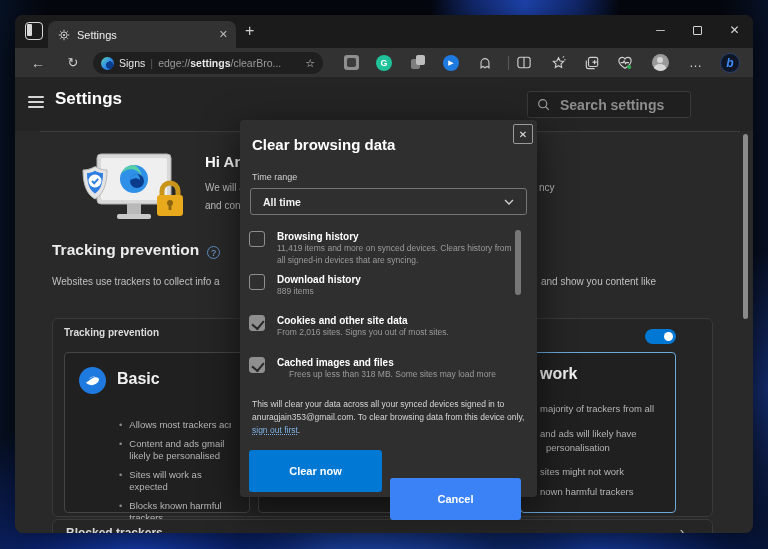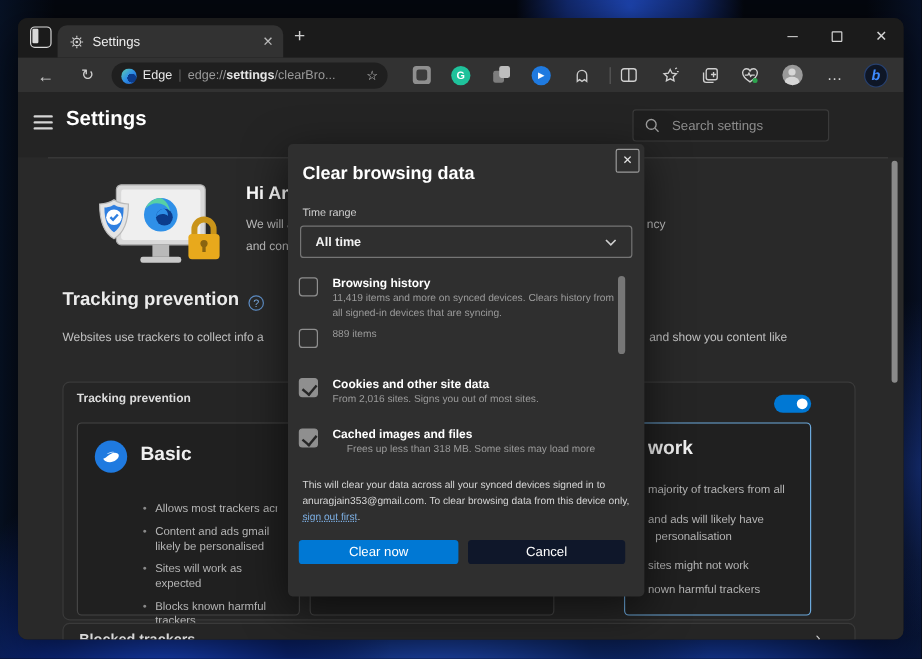--- a/index.html
+++ b/index.html
@@ -61,21 +61,21 @@
   .avatar-c::before{content:"";position:absolute;left:5.5px;top:3px;width:6px;height:6px;border-radius:50%;background:#d6d6d6;}
   .avatar-c::after{content:"";position:absolute;left:2.5px;top:10px;width:12px;height:8px;border-radius:50%;background:#d6d6d6;}
   
   .page{position:absolute;left:0;top:62px;width:738px;height:456px;background:#292929;overflow:hidden;}
   .pgheader{position:absolute;left:0;top:0;width:100%;height:54px;background:#242424;}
   .hamburger{position:absolute;left:13px;top:19px;width:16px;height:12px;display:flex;flex-direction:column;justify-content:space-between;}
   .hamburger i{height:1.6px;background:#d5d5d5;border-radius:1px;}
   .pgtitle{position:absolute;left:40px;top:12px;color:#fff;font-size:17px;font-weight:bold;}
   .searchbox{position:absolute;left:512px;top:14px;width:164px;height:27px;background:#1f1f1f;
     border:1px solid #3a3a3a;border-radius:3px;display:flex;align-items:center;padding:0 9px;gap:8px;}
-  .searchbox input{background:transparent;border:none;outline:none;color:#bdbdbd;font-size:11px;width:115px;}
+  .searchbox input{background:transparent;border:none;outline:none;color:#bdbdbd;font-size:14px;width:115px;font-weight:bold;}
   .searchbox input::placeholder{color:#8d8d8d;}
   .pgdivider{position:absolute;left:25px;top:54px;width:700px;height:1px;background:#3c3c3c;}
   .pg-scroll{position:absolute;left:728px;top:57px;width:5px;height:185px;background:#8a8a8a;border-radius:3px;}
   
   .greeting{position:absolute;left:190px;top:76px;color:#fff;font-size:15px;font-weight:bold;white-space:nowrap;}
   .pline{position:absolute;color:#bdbdbd;font-size:10px;white-space:nowrap;}
   
   .th2{position:absolute;left:37px;top:164px;color:#ececec;font-size:15.5px;font-weight:600;}
   .helpi{position:absolute;left:192px;top:169px;width:13px;height:13px;border-radius:50%;border:1px solid #5f8fc7;
     color:#7fb0e8;font-size:9px;display:flex;align-items:center;justify-content:center;}
@@ -114,24 +114,24 @@
   .cb{width:16px;height:16px;border:1.5px solid #8f8f8f;border-radius:3px;flex:none;position:relative;margin-top:1px;}
   .cb.checked{background:#8f8f8f;border-color:#8f8f8f;}
   .cb.checked::after{content:"";position:absolute;left:3.5px;top:2px;width:6px;height:9px;
     border:solid #262626;border-width:0 2px 2px 0;transform:rotate(40deg);}
   .dlabel{color:#fff;font-size:10px;font-weight:bold;line-height:13px;}
   .ddesc{color:#9b9b9b;font-size:8.5px;line-height:11.5px;width:238px;}
   .ddesc.oneline{white-space:nowrap;overflow:hidden;padding-left:12px;}
   .dlg-scroll{position:absolute;left:275px;top:110px;width:6px;height:65px;background:#777;border-radius:3px;}
   .dfooter{position:absolute;left:12px;top:278px;width:278px;color:#d6d6d6;font-size:8.5px;line-height:13px;}
   .dfooter a{color:#7eb1e6;text-decoration:underline dotted;}
-  .dbtn{position:absolute;top:330px;height:20px;border-radius:3px;font-size:11px;font-weight:400;
+  .dbtn{position:absolute;top:330px;height:42px;border-radius:3px;font-size:11px;font-weight:700;
     display:flex;align-items:center;justify-content:center;color:#fff;}
   .dbtn.primary{left:9px;width:133px;background:#0078d4;}
-  .dbtn.secondary{left:150px;width:131px;background:#0f172a;}
+  .dbtn.secondary{left:150px;width:131px;background:#3b82f6;margin-top:28px;}
   svg{display:block;}
 </style>
 </head>
 <body>
 
 <div class="desktop">
   <div class="window">
 
     <div class="tabbar">
       <div class="tab-actions"></div>
@@ -156,21 +156,21 @@
           </div>
         <div class="wc">✕</div>
       </div>
     </div>
 
     <div class="toolbar">
       <span class="tbicon" style="left:12px;width:22px;font-size:14px;">←</span>
       <span class="tbicon" style="left:47px;width:22px;font-size:13px;">↻</span>
       <div class="addressbar">
         <span class="edge-logo"></span>
-        <span class="chip-label">Edge</span>
+        <span class="chip-label">Signs</span>
         <span class="chip-div">|</span>
         <span class="url"><span>edge://</span><b>settings</b><span>/clearBro...</span></span>
         <span class="star">☆</span>
       </div>
       <span class="tbicon" style="left:327px;width:18px;">
           <span class="ext-sq"></span>
         </span>
       <span class="tbicon" style="left:360px;width:18px;">
           <span class="gram">G</span>
         </span>
@@ -339,20 +339,21 @@
         <div class="ditem" style="top:110px;">
           <span class="cb"></span>
           <div>
               <div class="dlabel">Browsing history</div>
                <div class="ddesc">11,419 items and more on synced devices. Clears history from all signed-in devices that are syncing.</div>
             </div>
         </div>
         <div class="ditem" style="top:153px;">
           <span class="cb"></span>
           <div>
+              <div class="dlabel">Download history</div>
                <div class="ddesc">889 items</div>
             </div>
         </div>
         <div class="ditem" style="top:194px;">
           <span class="cb checked"></span>
           <div>
               <div class="dlabel">Cookies and other site data</div>
                <div class="ddesc">From 2,016 sites. Signs you out of most sites.</div>
             </div>
         </div>

